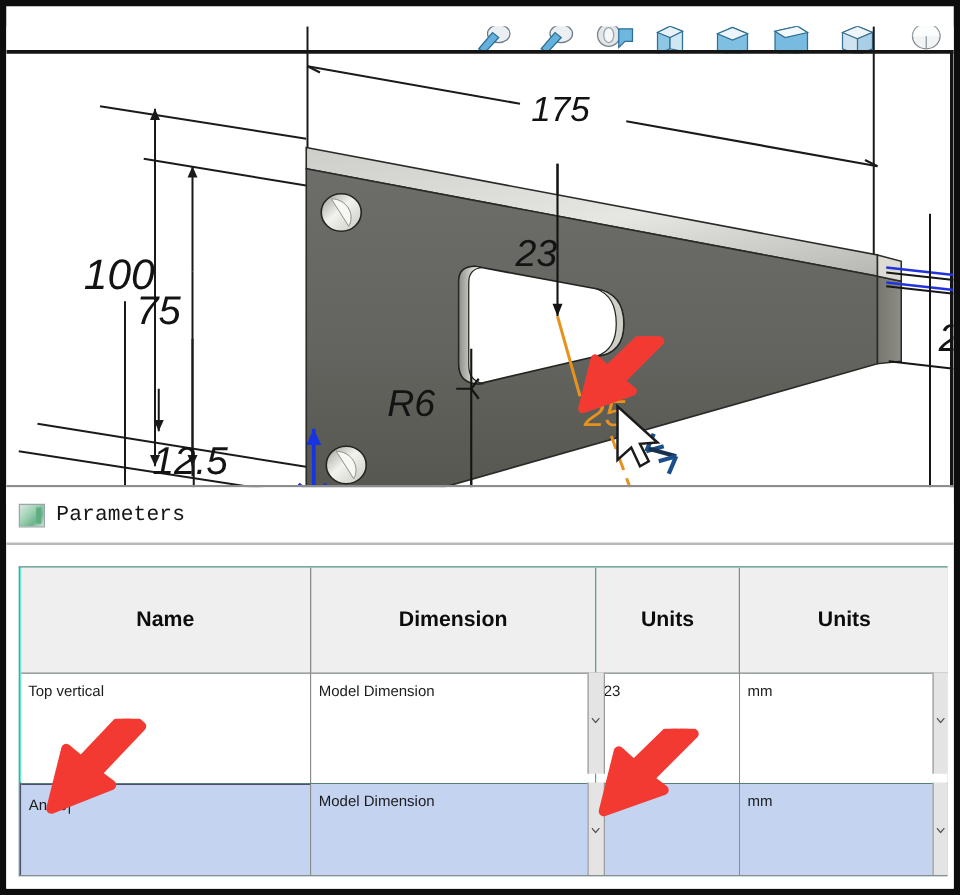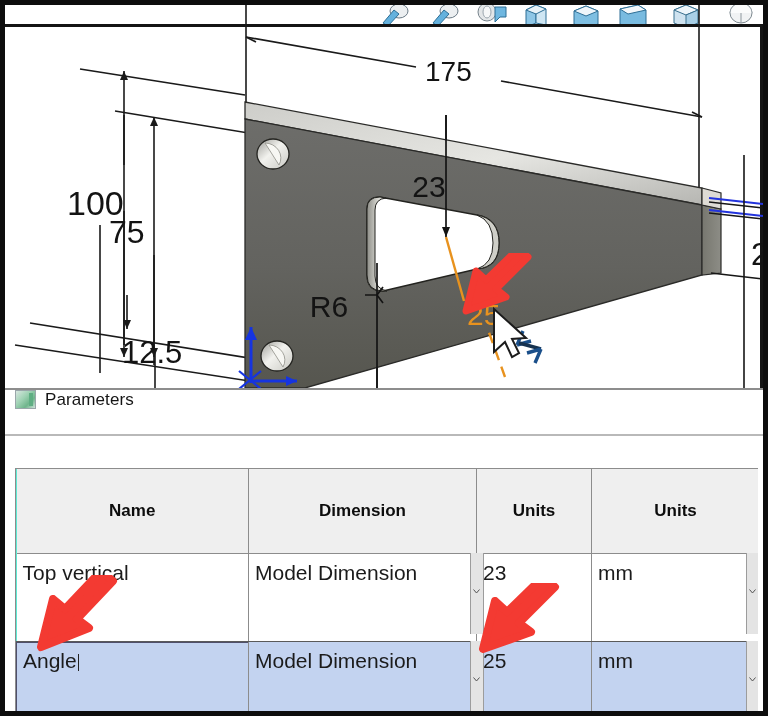--- a/index.html
+++ b/index.html
@@ -19,25 +19,26 @@
     height: 716px;
     box-sizing: border-box;
     border: 5px solid #0d0d0d;
     background: #ffffff;
     overflow: hidden;
   }
 
   
   #viewport {
     position: absolute;
-    left: 0; top: 0;
+    left: 0; top: 16px;
     width: 758px;
     height: 383px;
     background: #ffffff;
     overflow: hidden;
+    font-style: italic;
   }
   #toolbar-strip {
     position: absolute;
     left: 374px; top: 0;
     width: 384px; height: 22px;
     overflow: hidden;
   }
   .tb-icon {
     position: absolute;
     top: -8px;
@@ -73,24 +74,25 @@
     position: absolute;
     left: 0; top: 385px;
     width: 758px; height: 321px;
     background: #ffffff;
   }
   #panel-header {
     position: absolute;
     left: 0; top: 0;
     width: 758px; height: 44px;
     display: flex;
-    align-items: flex-start;
+    align-items: center;
     padding-left: 10px;
     box-sizing: border-box;
     background: #ffffff;
+    font-family: Liberation Mono, monospace;
   }
   #panel-icon {
     width: 21px; height: 19px;
     box-sizing: border-box;
     border: 1px solid #9aa6aa;
     background: linear-gradient(135deg, #d8e6e0 0%, #9fd2b4 40%, #6fb58c 70%, #cfe3da 100%);
     position: relative;
     flex: 0 0 auto;
   }
   #panel-icon::after {
@@ -109,21 +111,21 @@
   #panel-divider {
     position: absolute;
     left: 0; top: 44px;
     width: 758px; height: 2px;
     background: #b9b9b9;
   }
 
   
   #table-wrap {
     position: absolute;
-    left: 10px; top: 78px;
+    left: 10px; top: 63px;
     width: 743px; height: 248px;
     border: 1px solid #8c8c8c;
     border-right: none;
     box-sizing: border-box;
     background: #5eead4;
     overflow: hidden;
   }
   table.params {
     border-collapse: collapse;
     table-layout: fixed;
@@ -138,21 +140,21 @@
     font-weight: bold;
     color: #0d0d0d;
     text-align: center;
     vertical-align: middle;
     padding: 0;
   }
   table.params td {
     border-right: 1px solid #8c8c8c;
     border-bottom: 1px solid #5a5a5a;
     height: 80px;
-    font-size: 21px;
+    font-size: 12px;
     color: #1b1b1b;
     vertical-align: top;
     padding: 7px 0 0 6px;
     position: relative;
     background: #ffffff;
   }
   tr.row-selected td {
     background: #c3d3f0;
   }
   tr.row-selected td.cell-name {

